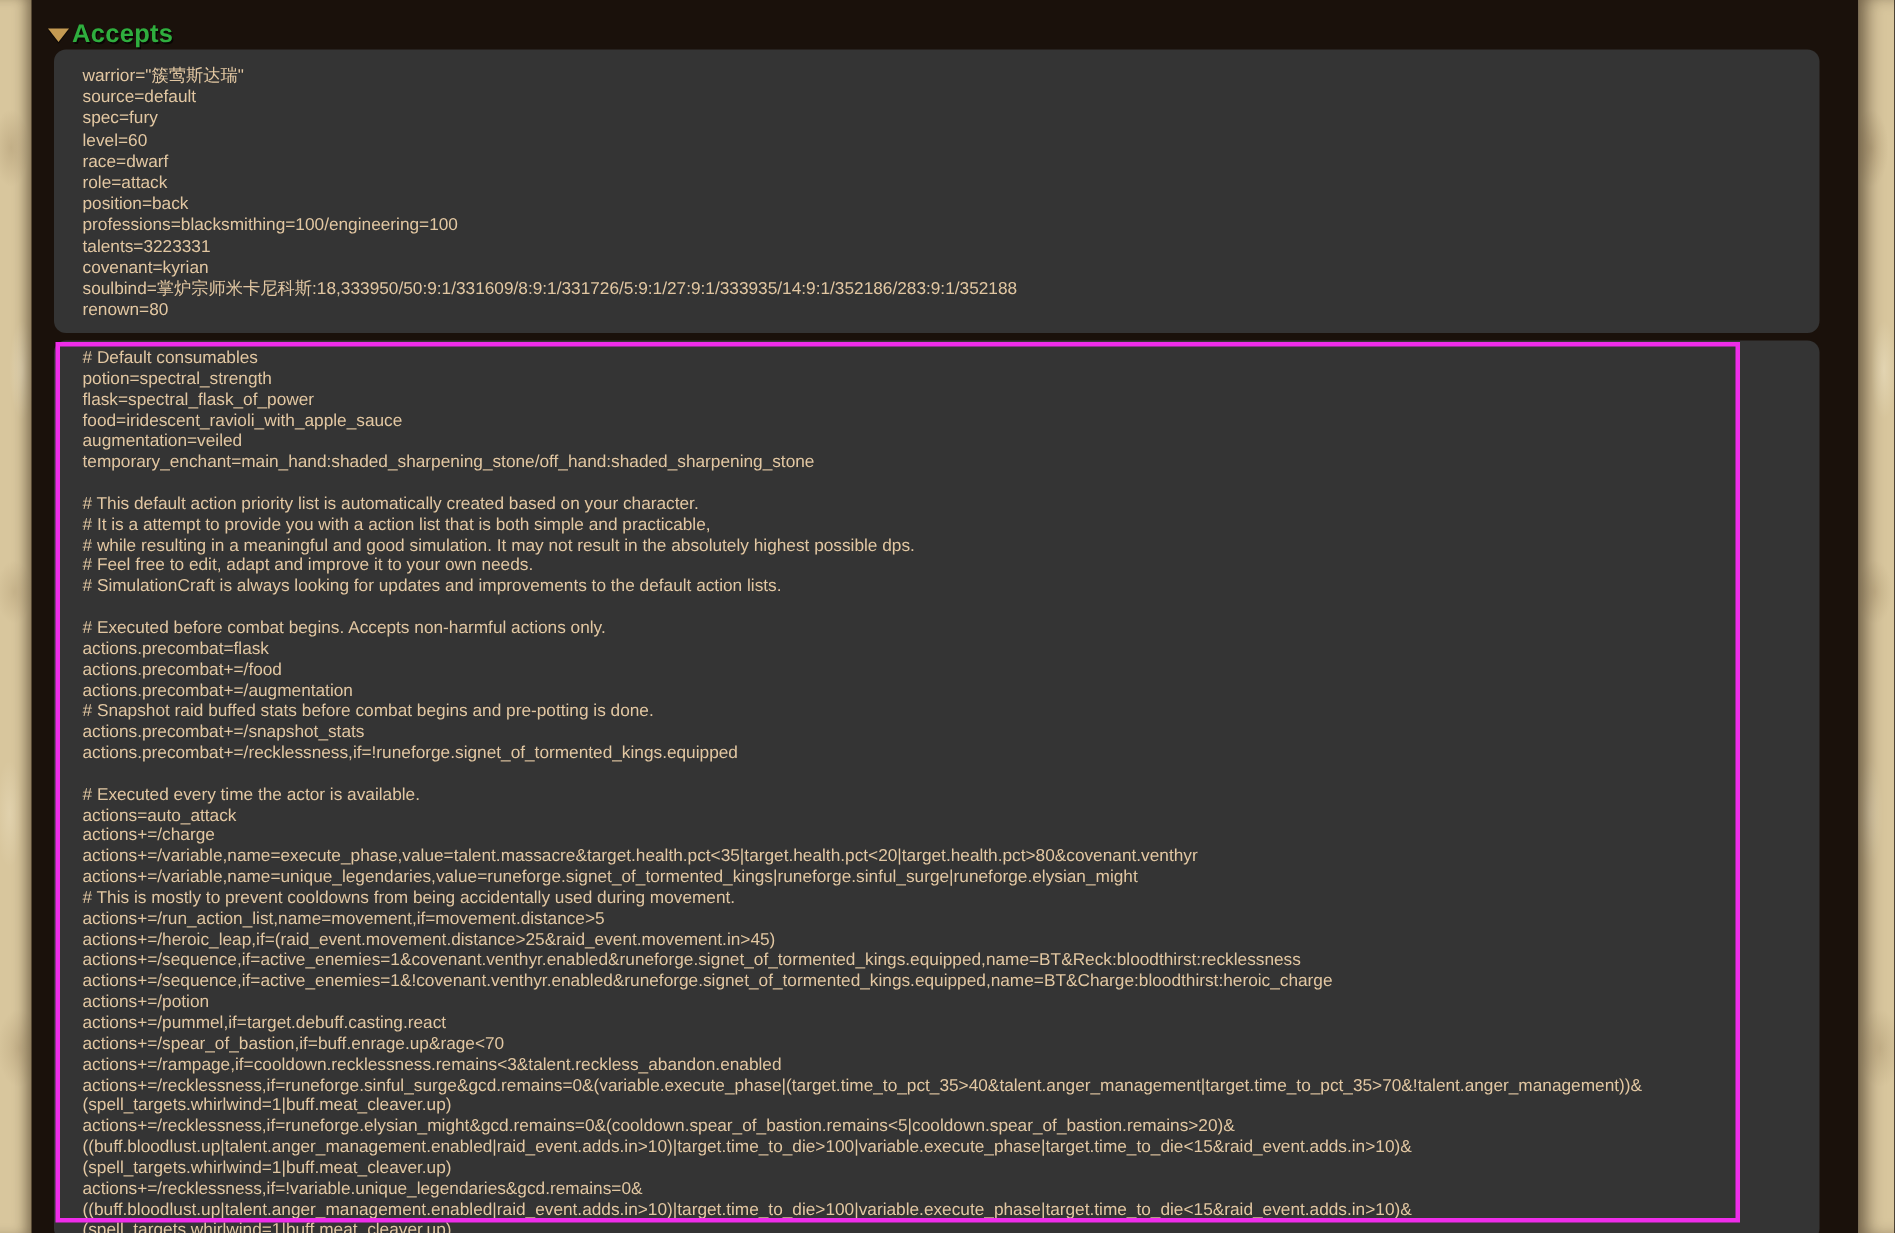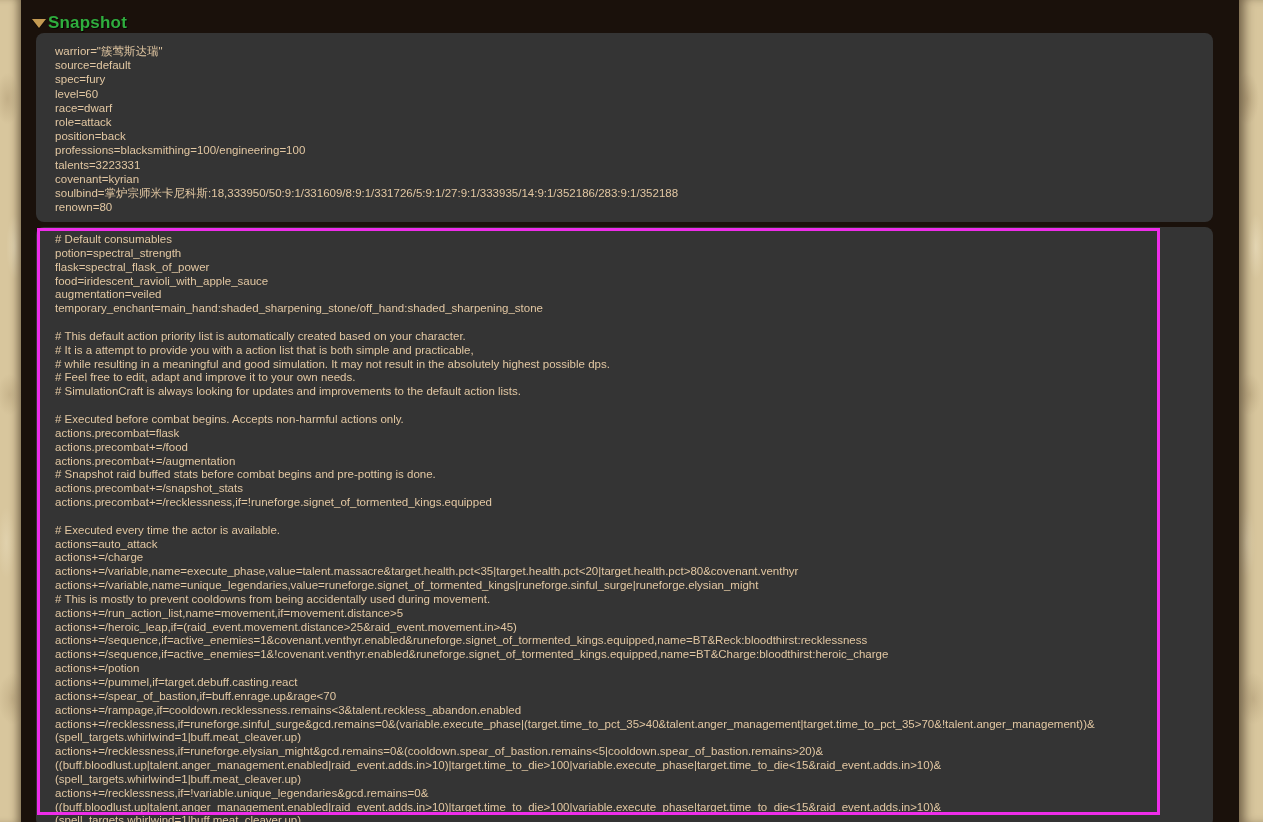--- a/index.html
+++ b/index.html
@@ -102,21 +102,21 @@
 </head>
 <body>
 
 <div class="page">
 
   <div class="parchment left"></div>
   <div class="parchment right"></div>
 
   <div class="section-toggle">
     <span class="tri"></span>
-    <span class="section-title">Snapshot</span>
+    <span class="section-title">Accepts</span>
   </div>
 
   <pre class="box summary">warrior="簇莺斯达瑞"
 source=default
 spec=fury
 level=60
 race=dwarf
 role=attack
 position=back
 professions=blacksmithing=100/engineering=100

